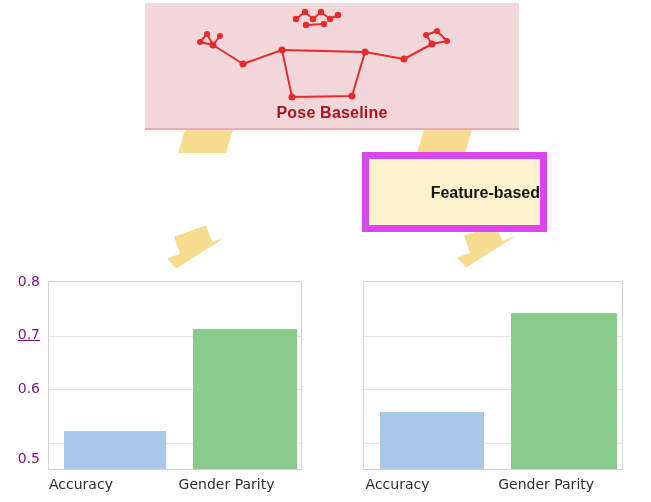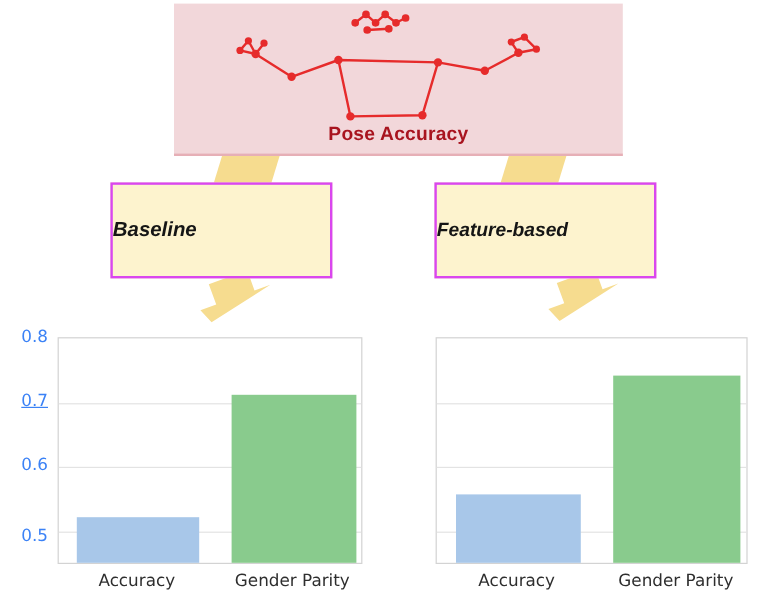--- a/index.html
+++ b/index.html
@@ -15,38 +15,38 @@
   }
   .pose-label{
     position:absolute;left:0;right:0;top:101px;text-align:center;
     font-weight:bold;font-size:16px;color:#a8141f;letter-spacing:.2px;
   }
   .skeleton-svg{position:absolute;left:0;top:0;}
   
   .arrows-svg{left:0;top:0;width:651px;height:502px;pointer-events:none;}
   
   .branch-box{
-    background:#fdf3ce;border:2px solid #d946ef;box-sizing:border-box;
-    display:flex;align-items:center;justify-content:flex-start;text-align:center;
-    font-weight:bold;color:#151515;font-style:italic;
+    background:#fdf3ce;border:7px solid #d946ef;box-sizing:border-box;
+    display:flex;align-items:center;justify-content:flex-end;text-align:center;
+    font-weight:bold;color:#151515;
   }
   .branch-baseline{left:92px;top:152px;width:185px;height:80px;font-size:17px;}
   .branch-resampling{left:362px;top:152px;width:185px;height:80px;font-size:16px;line-height:23px;}
   
   .plot-area{
     position:absolute;background:#ffffff;border:1px solid #d3d3d3;box-sizing:border-box;
   }
   .gridline{position:absolute;left:0;right:0;height:1px;background:#e3e3e3;}
   .bar{position:absolute;bottom:0;}
   .ytick{
-    position:absolute;width:32px;text-align:right;font-size:14px;color:#3b82f6;
+    position:absolute;width:32px;text-align:right;font-size:14px;color:#701a75;
     font-family:"DejaVu Sans",sans-serif;
   }
   .xtick{
-    position:absolute;width:130px;text-align:center;font-size:14px;color:#2e2e2e;
+    position:absolute;width:130px;font-size:14px;color:#2e2e2e;
     font-family:"DejaVu Sans",sans-serif;
   }
 </style>
 </head>
 <body>
 
 <div class="stage">
 
   <svg class="abs arrows-svg" width="651" height="502" viewBox="0 0 651 502">
     <polygon fill="#f6dc8f" points="185,130 233,130 226,153 178,153"></polygon>
@@ -90,41 +90,38 @@
         <circle cx="55" cy="39" r="3"></circle>
           <circle cx="62" cy="31" r="3"></circle>
         <circle cx="75" cy="33" r="3"></circle>
         <circle cx="259" cy="56" r="3.5"></circle>
           <circle cx="287" cy="41" r="3.5"></circle>
         <circle cx="281" cy="32" r="3"></circle>
           <circle cx="292" cy="28" r="3"></circle>
         <circle cx="302" cy="38" r="3"></circle>
       </g>
     </svg>
-    <div class="pose-label">Pose Accuracy</div>
+    <div class="pose-label">Pose Baseline</div>
   </div>
 
-  <div class="abs branch-box branch-baseline">
-    <span>Baseline</span>
-  </div>
   <div class="abs branch-box branch-resampling">
     <span>
       <span style="display:block">Feature-based</span>
     </span>
   </div>
 
   <div class="abs" id="chart-baseline" style="left:0;top:0;width:651px;height:502px;pointer-events:none;">
       <div class="plot-area" style="left: 48px; top: 281px; width: 254px; height: 189px;">
         <div class="gridline" style="top: 160.737px;"></div>
         <div class="gridline" style="top: 107.347px;"></div>
         <div class="gridline" style="top: 53.9576px;"></div>
         <div class="bar" style="left: 15.2px; width: 101.6px; height: 38.4px; background: rgb(168, 199, 233);"></div>
         <div class="bar" style="left: 143.5px; width: 104.1px; height: 139.9px; background: rgb(137, 203, 141);"></div>
       </div>
-      <div class="ytick" style="left: 8px; top: 439px;">0.5</div>
+      <div class="ytick" style="left: 8px; top: 450px;">0.5</div>
       <div class="ytick" style="left: 8px; top: 379.847px; text-align: right;">0.6</div>
       <div class="ytick" style="left: 8px; top: 326.458px; text-decoration: underline;">0.7</div>
       <div class="ytick" style="left: 8px; top: 273.068px;">0.8</div>
       <div class="xtick" style="left: 49px; top: 476px;">Accuracy</div>
       <div class="xtick" style="left: 178.6px; top: 476px;">Gender Parity</div>
     </div>
   <div class="abs" id="chart-resampling" style="left:0;top:0;width:651px;height:502px;pointer-events:none;">
       <div class="plot-area" style="left: 363px; top: 281px; width: 260px; height: 189px;">
         <div class="gridline" style="top: 160.737px;"></div>
         <div class="gridline" style="top: 107.347px;"></div>

